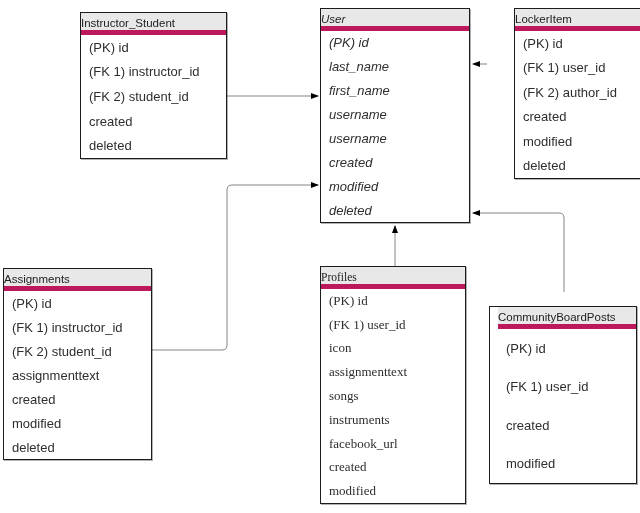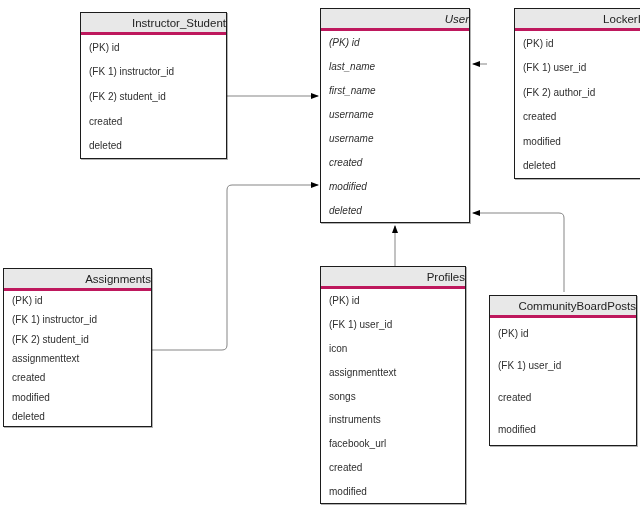--- a/index.html
+++ b/index.html
@@ -22,50 +22,50 @@
     border: 1px solid #1c1c1c;
     box-shadow: 1px 1px 0 rgba(0,0,0,0.30);
     display: flex;
     flex-direction: column;
   }
   .entity-header {
     box-sizing: border-box;
     height: 22px;
     line-height: 21px;
     flex: 0 0 22px;
-    text-align: right;
+    text-align: left;
     background: #e8e8e8;
-    border-bottom: 3px solid #be185d;
+    border-bottom: 5px solid #be185d;
     font-size: 11.5px;
     color: #222222;
     white-space: nowrap;
     overflow: hidden;
   }
   .entity-rows {
     flex: 1 1 auto;
     display: flex;
     flex-direction: column;
   }
   .field-row {
     flex: 1 1 0;
     display: flex;
     align-items: center;
     padding-left: 8px;
-    font-size: 10px;
+    font-size: 13px;
     color: #2e2e2e;
     white-space: nowrap;
     overflow: hidden;
   }
   
   #entity-instructor-student { left: 80px;  top: 12px;  width: 147px; height: 147px; }
   #entity-user               { left: 320px; top: 8px;   width: 150px; height: 215px; font-style: italic; }
   #entity-lockeritem         { left: 514px; top: 8px;   width: 147px; height: 171px; }
-  #entity-assignments        { left: 3px;   top: 268px; width: 149px; height: 159px; }
-  #entity-profiles           { left: 320px; top: 266px; width: 146px; height: 238px; }
-  #entity-communityboardposts{ left: 489px; top: 295px; width: 148px; height: 151px; }
+  #entity-assignments        { left: 3px;   top: 268px; width: 149px; height: 192px; }
+  #entity-profiles           { left: 320px; top: 266px; width: 146px; height: 238px; font-family: Liberation Serif, serif; }
+  #entity-communityboardposts{ left: 489px; top: 306px; width: 148px; height: 178px; padding-left: 8px; }
 
   #connector-layer {
     position: absolute;
     left: 0;
     top: 0;
     width: 640px;
     height: 513px;
     pointer-events: none;
   }
   #connector-layer path.connector {

